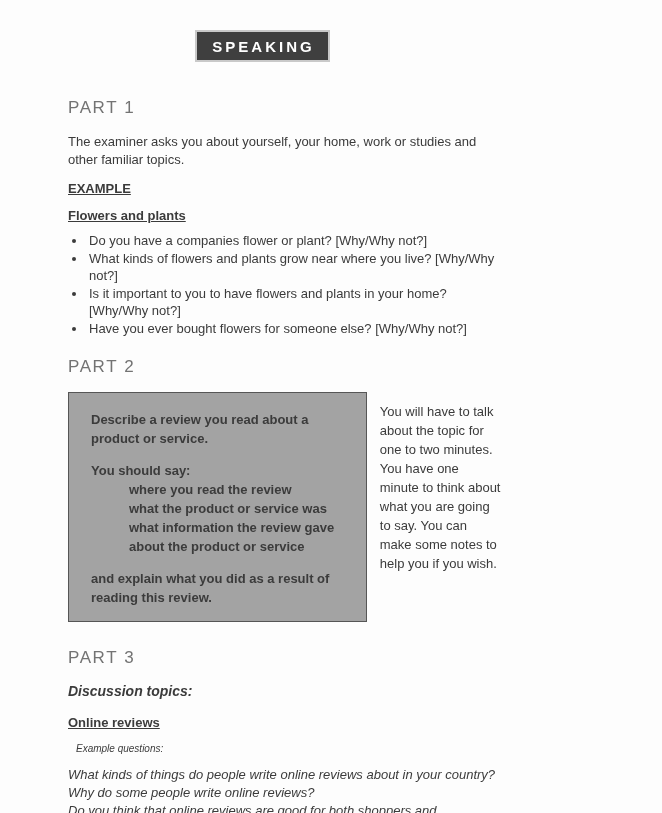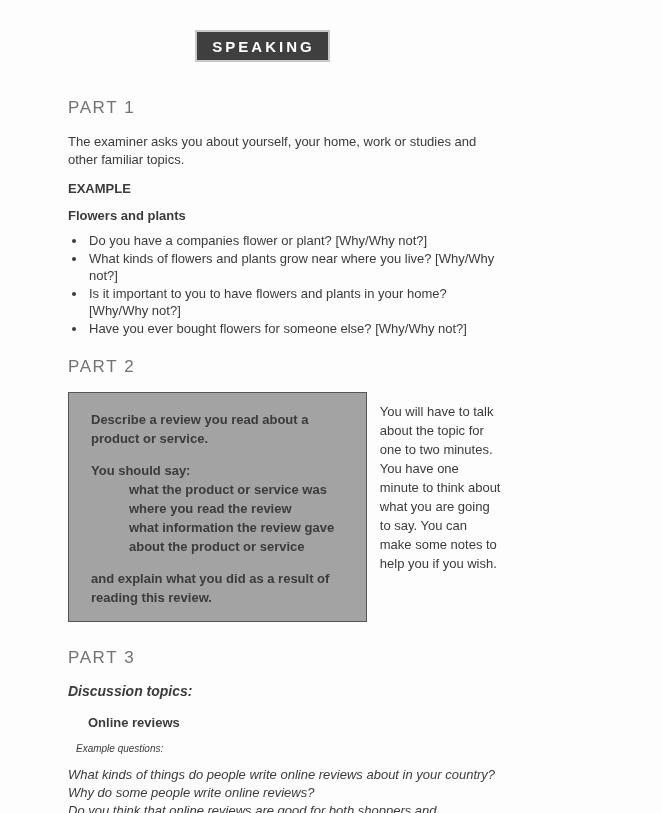--- a/index.html
+++ b/index.html
@@ -42,20 +42,21 @@
     font-size: 17px;
     font-weight: normal;
     letter-spacing: 1.6px;
     color: #737373;
     margin: 0 0 15px 0;
   }
   .label-bold {
     font-size: 13px;
     font-weight: bold;
     margin: 0 0 12px 0;
+    text-decoration: underline;
   }
   .intro {
     font-size: 13px;
     line-height: 17.5px;
     margin: 0 0 13px 0;
     max-width: 556px;
   }
   .topic-gap { margin-bottom: 9px; }
   ul.bullets {
     list-style: disc;
@@ -111,21 +112,21 @@
     margin: 8px;
     line-height: 18px;
   }
   .q-line {
     font-size: 13px;
     line-height: 18px;
     margin: 0;
     font-style: italic;
   }
   .topic-block { margin-bottom: 22px; }
-  .topic-block .topic-title { margin-bottom: 10px; margin-left: 20px; }
+  .topic-block .topic-title { margin-bottom: 10px; }
 </style>
 </head>
 <body>
 
 <div class="page">
 
   <div class="banner-row">
     <div class="banner">SPEAKING</div>
   </div>
 
@@ -142,22 +143,22 @@
     </ul>
   </section>
 
   <section>
     <h2 class="part-heading">PART 2</h2>
     <div class="part2-row">
       <div class="task-card">
         <p class="gap-below">Describe a review you read about a product or service.</p>
         <p>You should say:</p>
         <div class="points">
+          <p>where you read the review</p>
           <p>what the product or service was</p>
-          <p>where you read the review</p>
           <p>what information the review gave about the product or service</p>
         </div>
         <p>and explain what you did as a result of reading this review.</p>
       </div>
       <div class="side-note">You will have to talk about the topic for one to two minutes. You have one minute to think about what you are going to say. You can make some notes to help you if you wish.</div>
     </div>
   </section>
 
   <section>
     <h2 class="part-heading">PART 3</h2>

